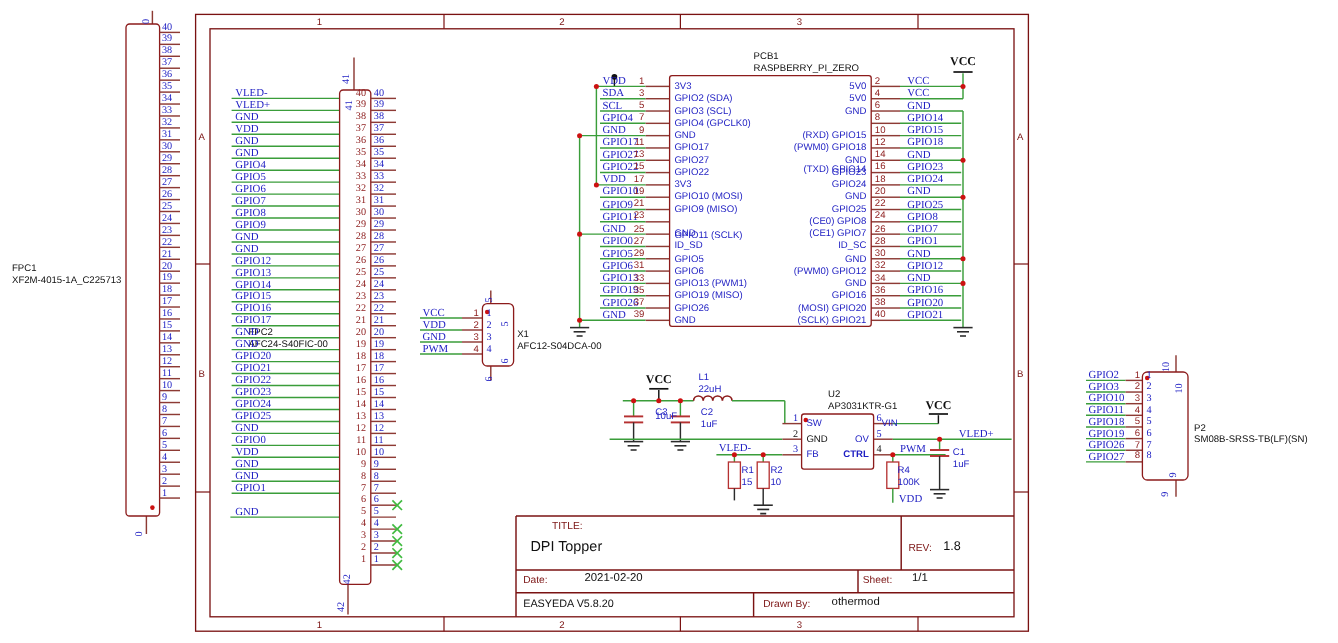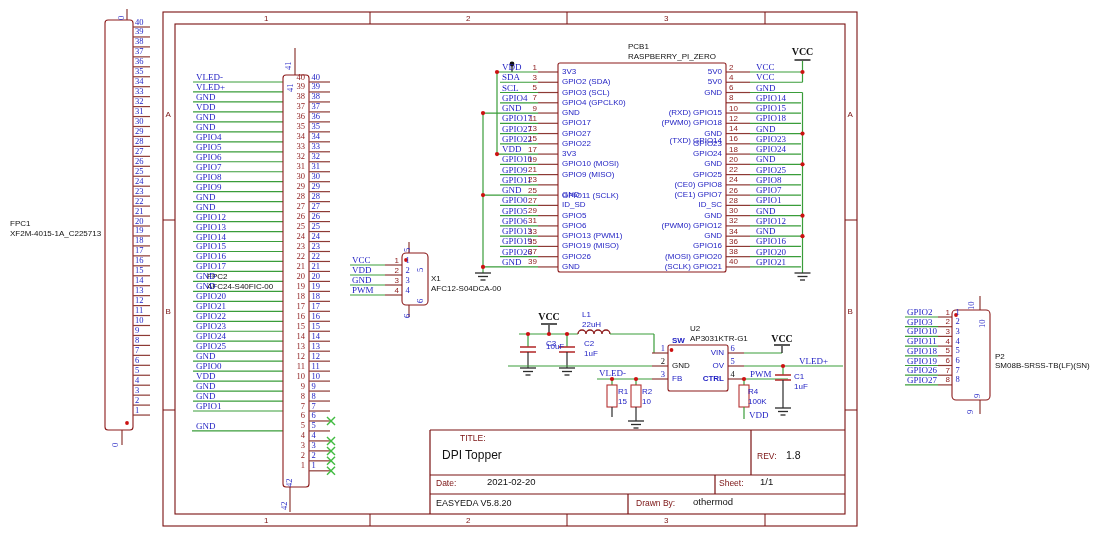--- a/index.html
+++ b/index.html
@@ -758,25 +758,25 @@
       <div class="lbl pnum-r" style="left: 934px; top: 375.4px; width: 16px; text-align: right;">8</div>
       <div class="lbl pnum-b" style="left: 955.5px; top: 307.5px;">1</div>
       <div class="lbl pnum-b" style="left: 955.5px; top: 317.2px;">2</div>
       <div class="lbl pnum-b" style="left: 955.5px; top: 326.9px;">3</div>
       <div class="lbl pnum-b" style="left: 955.5px; top: 336.6px;">4</div>
       <div class="lbl pnum-b" style="left: 955.5px; top: 346.3px;">5</div>
       <div class="lbl pnum-b" style="left: 955.5px; top: 356px;">6</div>
       <div class="lbl pnum-b" style="left: 955.5px; top: 365.7px;">7</div>
       <div class="lbl pnum-b" style="left: 955.5px; top: 375.4px;">8</div>
       <div class="lbl pnum-b" style="left: 649px; top: 343.5px; width: 16px; text-align: right;">1</div>
-      <div class="lbl pname" style="left: 672px; top: 336px; font-weight: bold;">SW</div>
+      <div class="lbl pname" style="left: 672px; top: 348px;">SW</div>
       <div class="lbl pnum-k" style="left: 649px; top: 356.5px; width: 16px; text-align: right;">2</div>
       <div class="lbl pname-k" style="left: 672px; top: 361px;">GND</div>
       <div class="lbl pnum-b" style="left: 649px; top: 369.5px; width: 16px; text-align: right;">3</div>
       <div class="lbl pname" style="left: 672px; top: 374px;">FB</div>
       <div class="lbl pnum-b" style="left: 730.5px; top: 343.5px;">6</div>
-      <div class="lbl pname" style="left: 682px; top: 348px; width: 42px; text-align: right;">VIN</div>
+      <div class="lbl pname" style="left: 682px; top: 348px; width: 66px; text-align: right;">VIN</div>
       <div class="lbl pnum-b" style="left: 730.5px; top: 356.5px;">5</div>
       <div class="lbl pname" style="left: 682px; top: 361px; width: 42px; text-align: right;">OV</div>
       <div class="lbl pnum-k" style="left: 730.5px; top: 369.5px;">4</div>
       <div class="lbl pname" style="left: 682px; top: 374px; width: 42px; text-align: right; font-weight: bold;">CTRL</div>
     </div>
 </div>
 
 </body></html>

